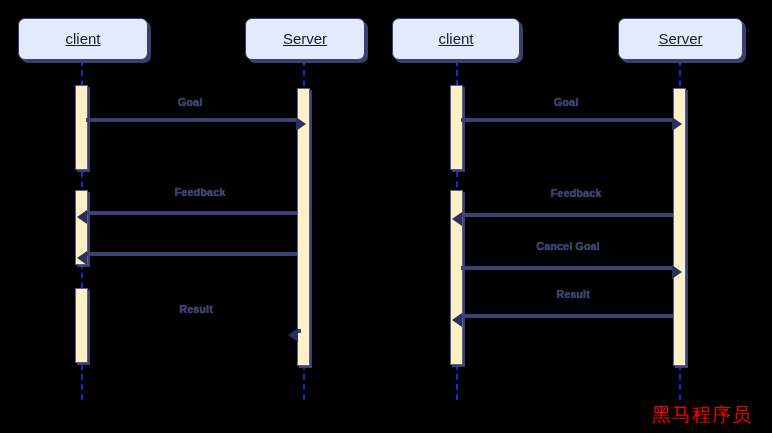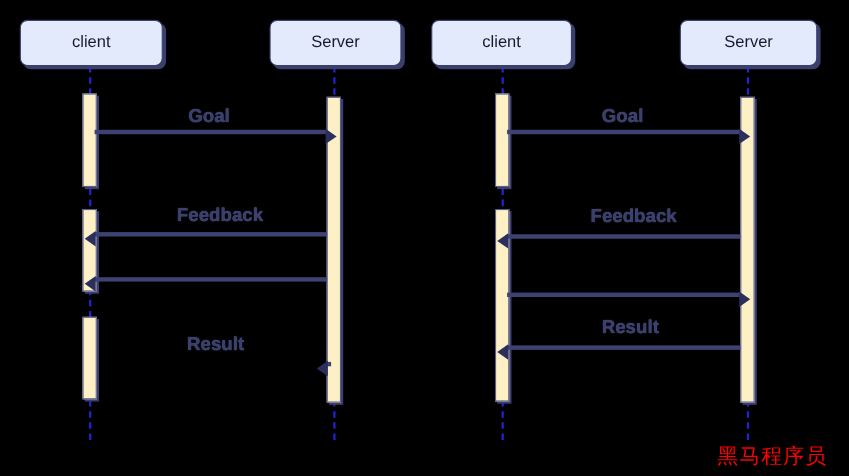--- a/index.html
+++ b/index.html
@@ -35,20 +35,21 @@
     box-sizing: border-box;
     background: #e2eafb;
     border: 1px solid #3b3f6e;
     border-radius: 7px;
     box-shadow: 3px 3px 0 0 #3b3f6e;
     color: #1a1a2e;
     font-size: 15px;
     line-height: 40px;
     text-align: center;
     height: 42px;
+    text-decoration: underline;
   }
 
   
   .lifeline {
     position: absolute;
     width: 0;
     border-left: 2px dashed #2323d6;
   }
 
   
@@ -78,21 +79,21 @@
     right: -9px;
     border-left: 10px solid #2b2f5e;
   }
   .arrowhead.left {
     left: -9px;
     border-right: 10px solid #2b2f5e;
   }
   .msg-label {
     position: absolute;
     color: #3b3f6e;
-    font-size: 17px;
+    font-size: 11px;
     font-weight: bold;
     white-space: nowrap;
     text-align: center;
     text-shadow: 0 0 1px #6a6fa8;
   }
 
   
   #watermark {
     position: absolute;
     color: #ff0000;
@@ -141,20 +142,21 @@
         <div class="arrowhead right"></div>
       </div>
       <div class="msg-label" style="left: 506px; top: 96px; width: 120px;">Goal</div>
       <div class="msg" style="left: 461px; top: 213px; width: 212px;">
         <div class="arrowhead left"></div>
       </div>
       <div class="msg-label" style="left: 516px; top: 187px; width: 120px;">Feedback</div>
       <div class="msg" style="left: 461px; top: 266px; width: 212px;">
         <div class="arrowhead right"></div>
       </div>
+      <div class="msg-label" style="left: 508px; top: 240px; width: 120px;">Cancel Goal</div>
       <div class="msg" style="left: 461px; top: 314px; width: 212px;">
         <div class="arrowhead left"></div>
       </div>
       <div class="msg-label" style="left: 513px; top: 288px; width: 120px;">Result</div>
       <div class="participant" style="left: 392px; top: 18px; width: 128px;"><span>client</span></div>
       <div class="participant" style="left: 618px; top: 18px; width: 125px;"><span>Server</span></div>
     </div>
   </div>
 
 <div id="watermark" style="left: 652px; top: 402px; color: rgb(255, 0, 0);">黑马程序员</div>

